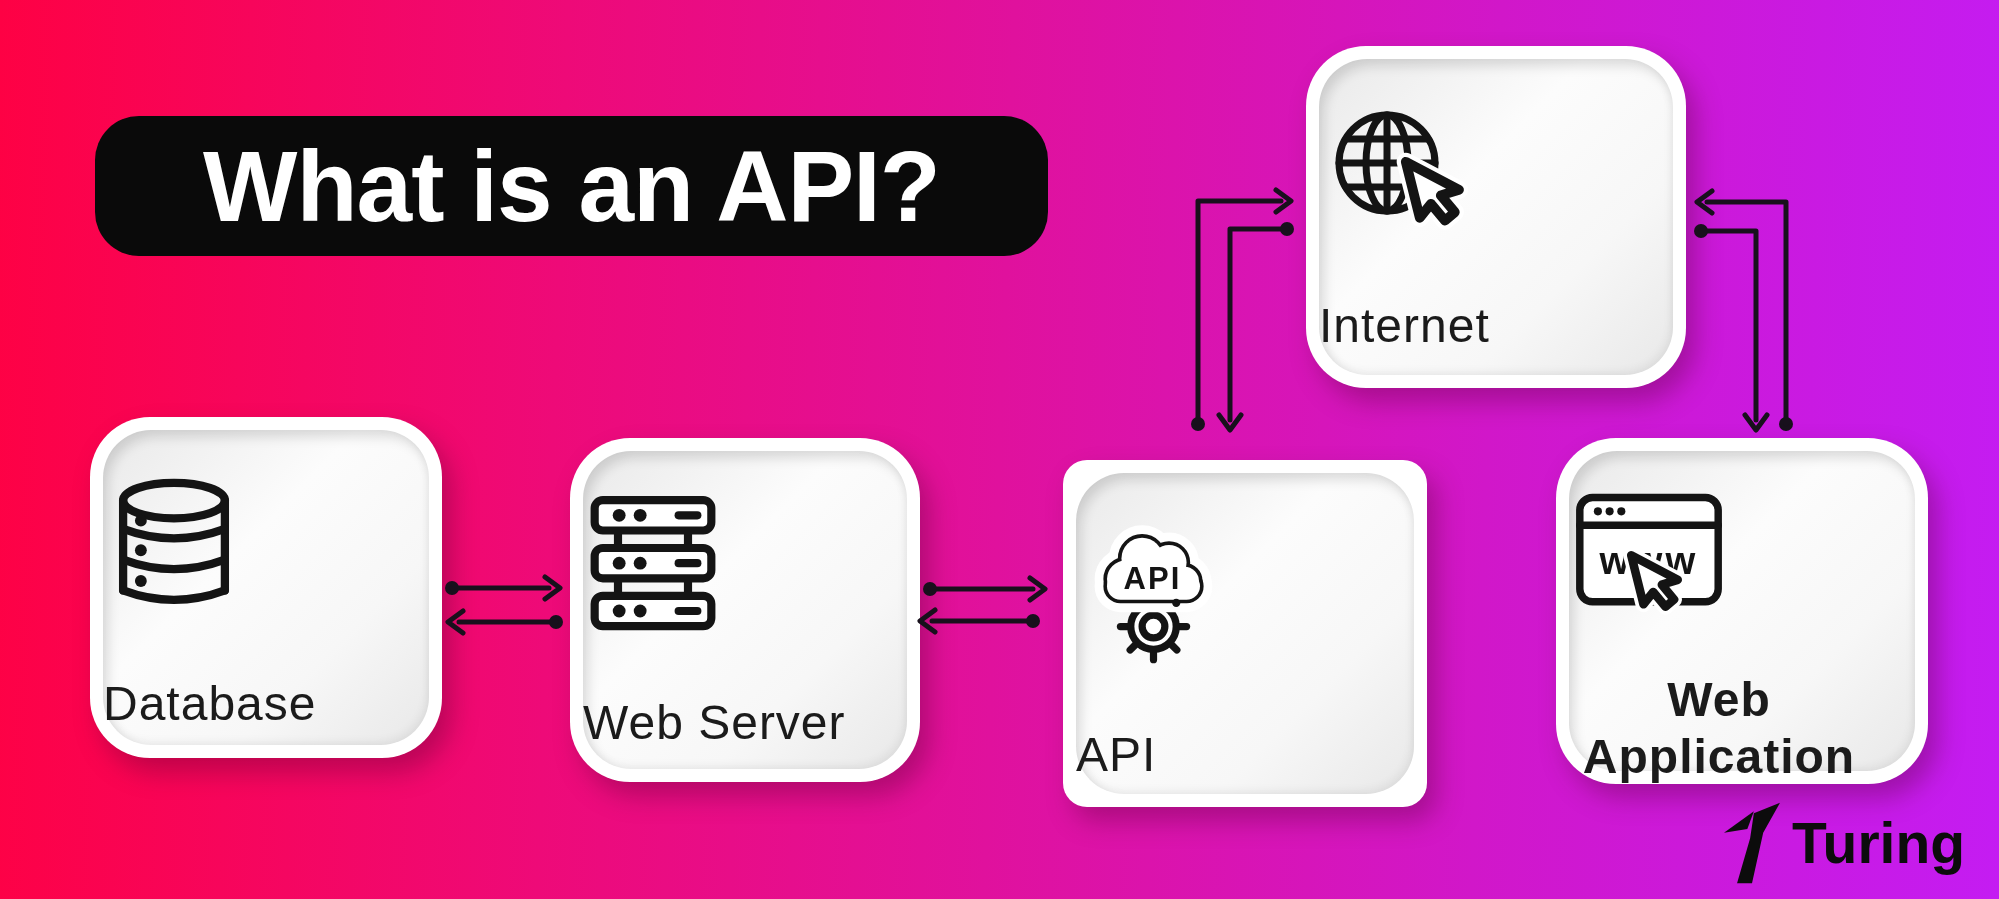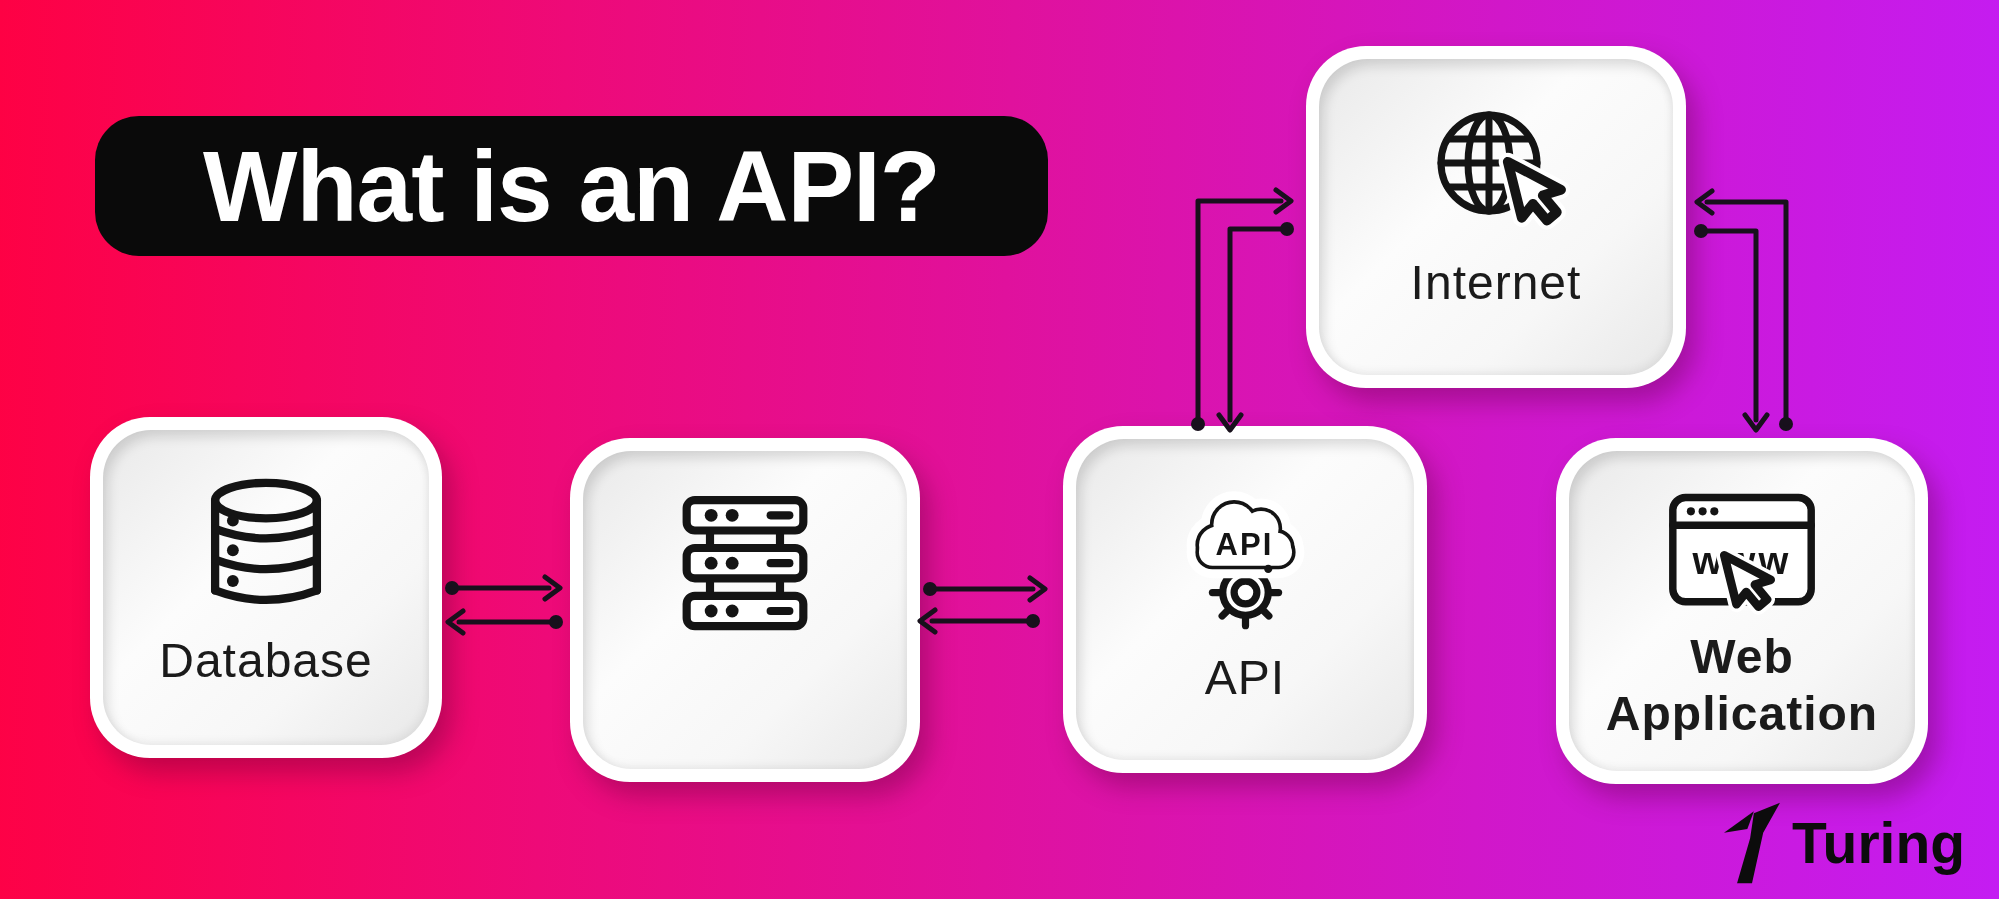--- a/index.html
+++ b/index.html
@@ -18,25 +18,25 @@
   }
   .node{
     position:absolute;background:#ffffff;border-radius:60px;
     box-shadow:10px 14px 26px rgba(84,2,48,.35);
     padding:13px;box-sizing:border-box;
   }
   .node-inner{
     width:100%;height:100%;border-radius:48px;
     background:linear-gradient(135deg,#e9e9e9 0%,#fcfcfc 40%,#f7f7f7 70%,#e8e8e8 100%);
     box-shadow:inset 5px 7px 12px rgba(0,0,0,.13), inset -3px -4px 9px rgba(0,0,0,.05);
-    display:flex;flex-direction:column;align-items:center;
+    display:flex;flex-direction:column;align-items:flex-start;gap:43px;
   }
   .node-db{left:90px;top:417px;width:352px;height:341px;}
   .node-ws{left:570px;top:438px;width:350px;height:344px;}
-  .node-api{left:1063px;top:426px;width:364px;height:347px;}
+  .node-api{left:1063px;top:460px;width:364px;height:347px;border-radius:24px;}
   .node-internet{left:1306px;top:46px;width:380px;height:342px;}
   .node-webapp{left:1556px;top:438px;width:372px;height:346px;}
   .icon-wrap{margin-top:42px;display:flex;align-items:center;justify-content:center;}
   .node-webapp .icon-wrap{margin-top:38px;}
   .node-label{
     margin-top:14px;font-size:48px;color:#1b1b1b;letter-spacing:1px;
     text-align:center;line-height:1.18;max-width:300px;
   }
   .node-webapp .node-label{margin-top:8px;font-weight:bold;}
   .arrows{position:absolute;left:0;top:0;pointer-events:none;}
@@ -92,20 +92,21 @@
             <circle class="f" cx="49" cy="19" r="5.5"></circle>
           <circle class="f" cx="31" cy="60" r="5.5"></circle>
             <circle class="f" cx="49" cy="60" r="5.5"></circle>
           <circle class="f" cx="31" cy="101" r="5.5"></circle>
             <circle class="f" cx="49" cy="101" r="5.5"></circle>
           <path class="s" d="M82,19 H98" stroke-width="8"></path>
           <path class="s" d="M82,60 H98" stroke-width="8"></path>
           <path class="s" d="M82,101 H98" stroke-width="8"></path>
         </svg>
       </div>
+      <div class="node-label">Web Server</div>
     </div>
   </div>
 
   <div class="node node-api">
     <div class="node-inner">
       <div class="icon-wrap">
         <svg class="ico" width="155" height="155" viewBox="0 0 150 150">
 
           <g>
             <g class="s" stroke-width="10">

